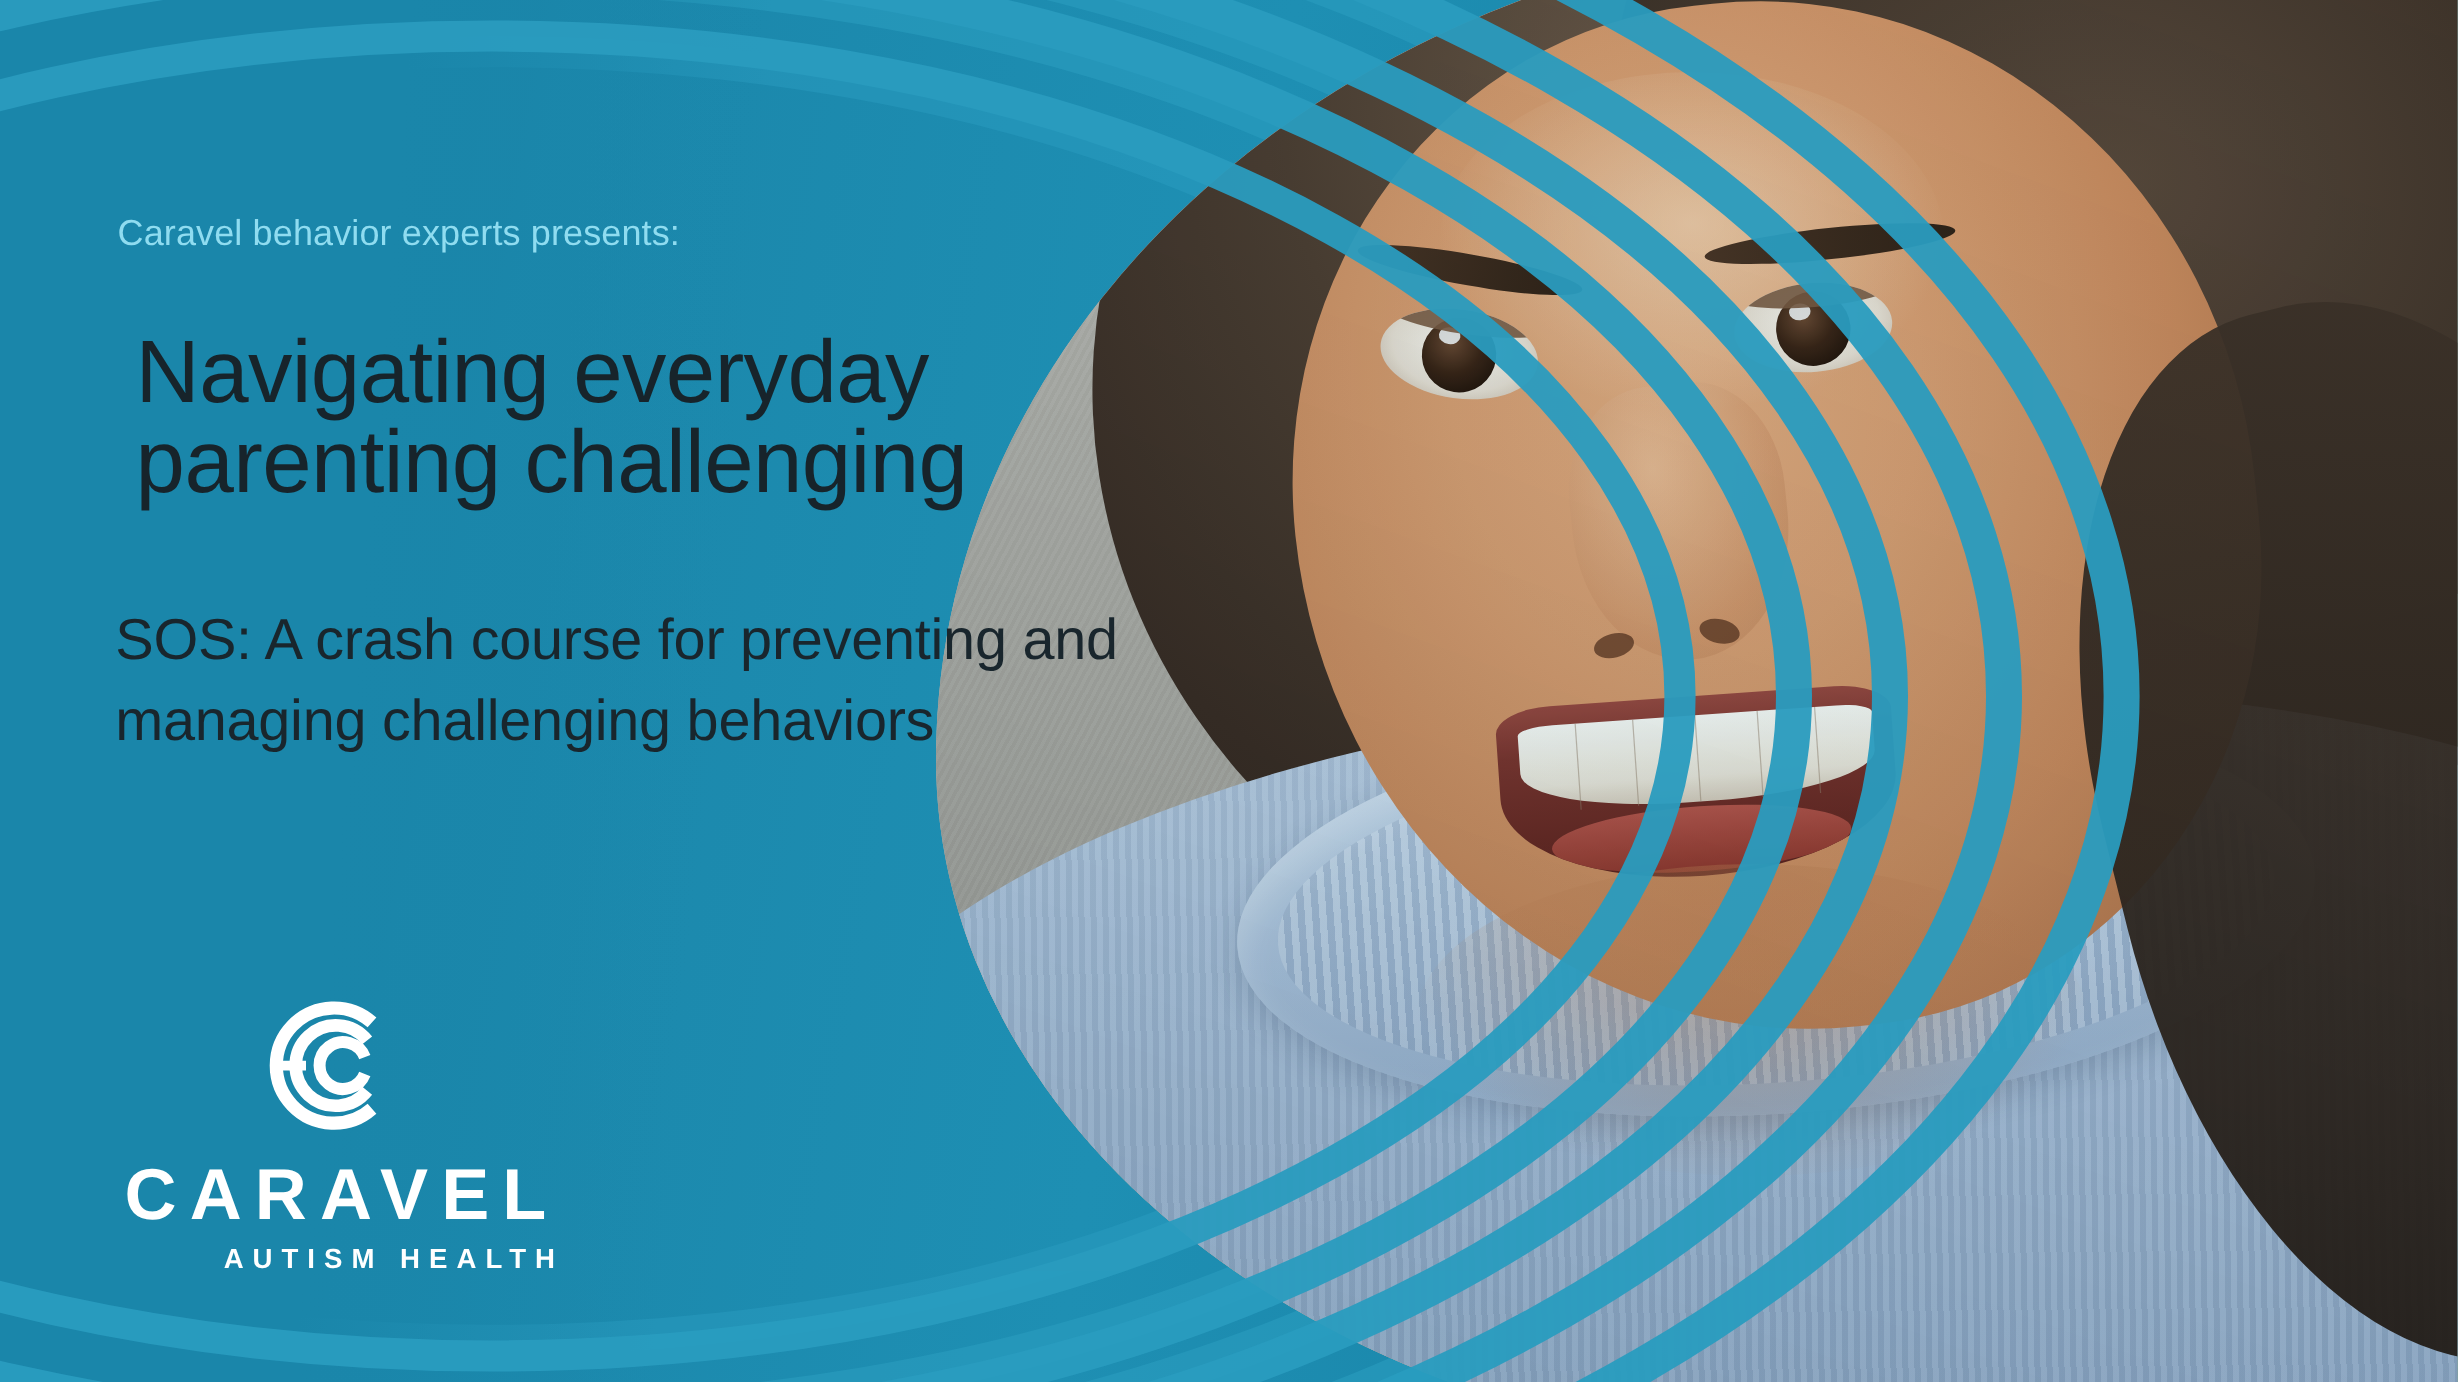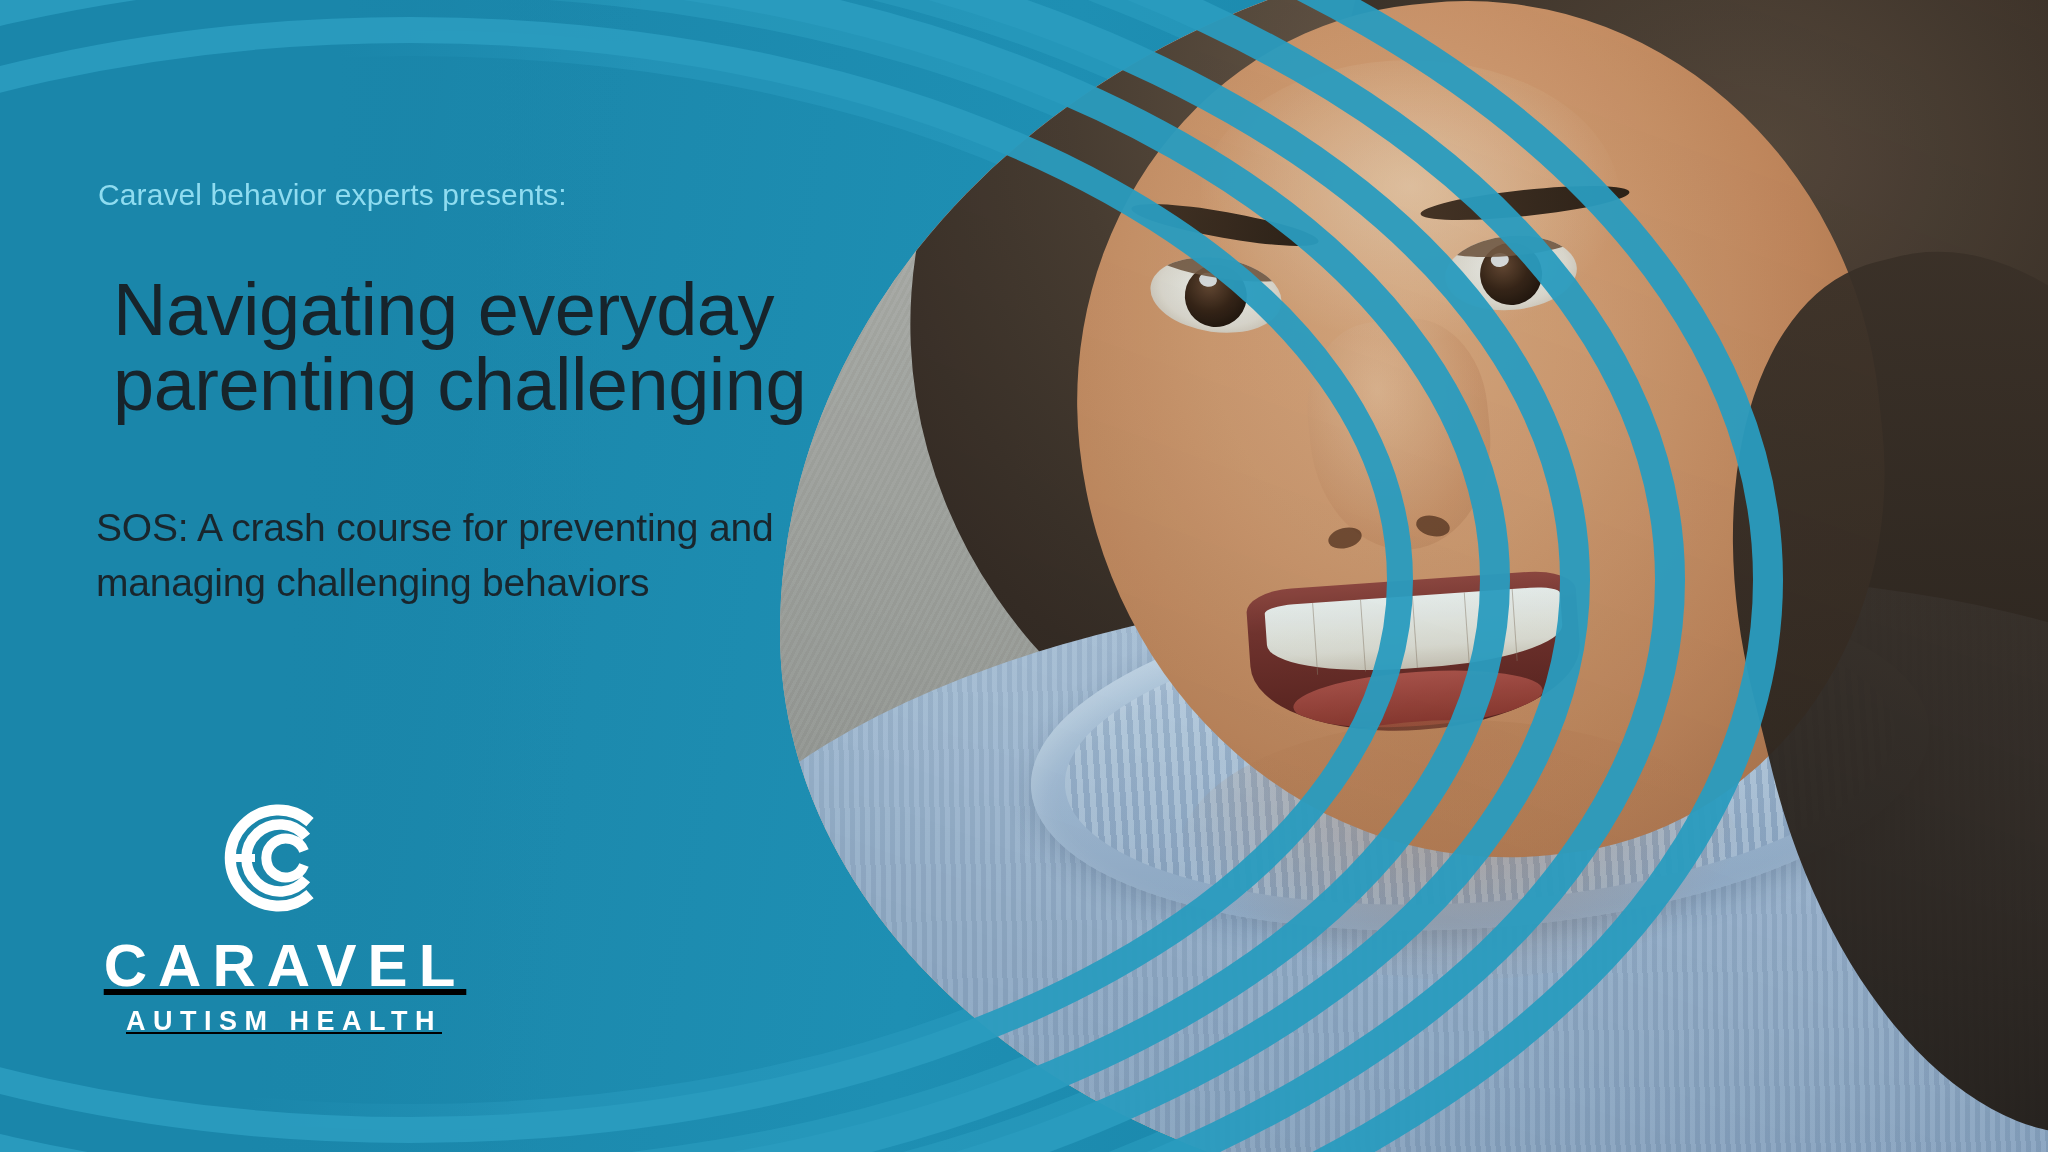--- a/index.html
+++ b/index.html
@@ -282,45 +282,45 @@
     position:absolute; left:113px; top:272px;
     width:760px;
     font-size:74px; line-height:1.02;
     font-weight:400;
     color:#17242b;
     letter-spacing:-.5px;
   }
   .subtitle {
     position:absolute; left:96px; top:500px;
     width:850px;
-    font-size:39px; line-height:1.42;
+    font-size:48px; line-height:1.42;
     font-weight:400;
     color:#19262d;
     letter-spacing:-.2px;
   }
 
   
-  .logo { position:absolute; left:90px; top:794px; width:380px;text-decoration:underline; }
+  .logo { position:absolute; left:90px; top:824px; width:380px; }
   .logo-mark { position:relative; width:128px; height:128px; margin-left:116px; }
   .logo-mark svg { display:block; width:128px; height:128px; }
   .logo-word {
     margin-top:14px;
     font-size:60px; font-weight:700;
     color:#ffffff;
     letter-spacing:11px;
     text-align:center;
     line-height:1;
     padding-left:10px;
   }
   .logo-tag {
     margin-top:12px;
-    font-size:27px; font-weight:700;
+    font-size:23px; font-weight:700;
     color:#ffffff;
     letter-spacing:7.5px;
-    text-align:center;
+    text-align:right;
     line-height:1;
     padding-left:8px;
   }
 </style>
 </head>
 <body>
 
 <div id="slide">
 
   <div class="bg-base"></div>

